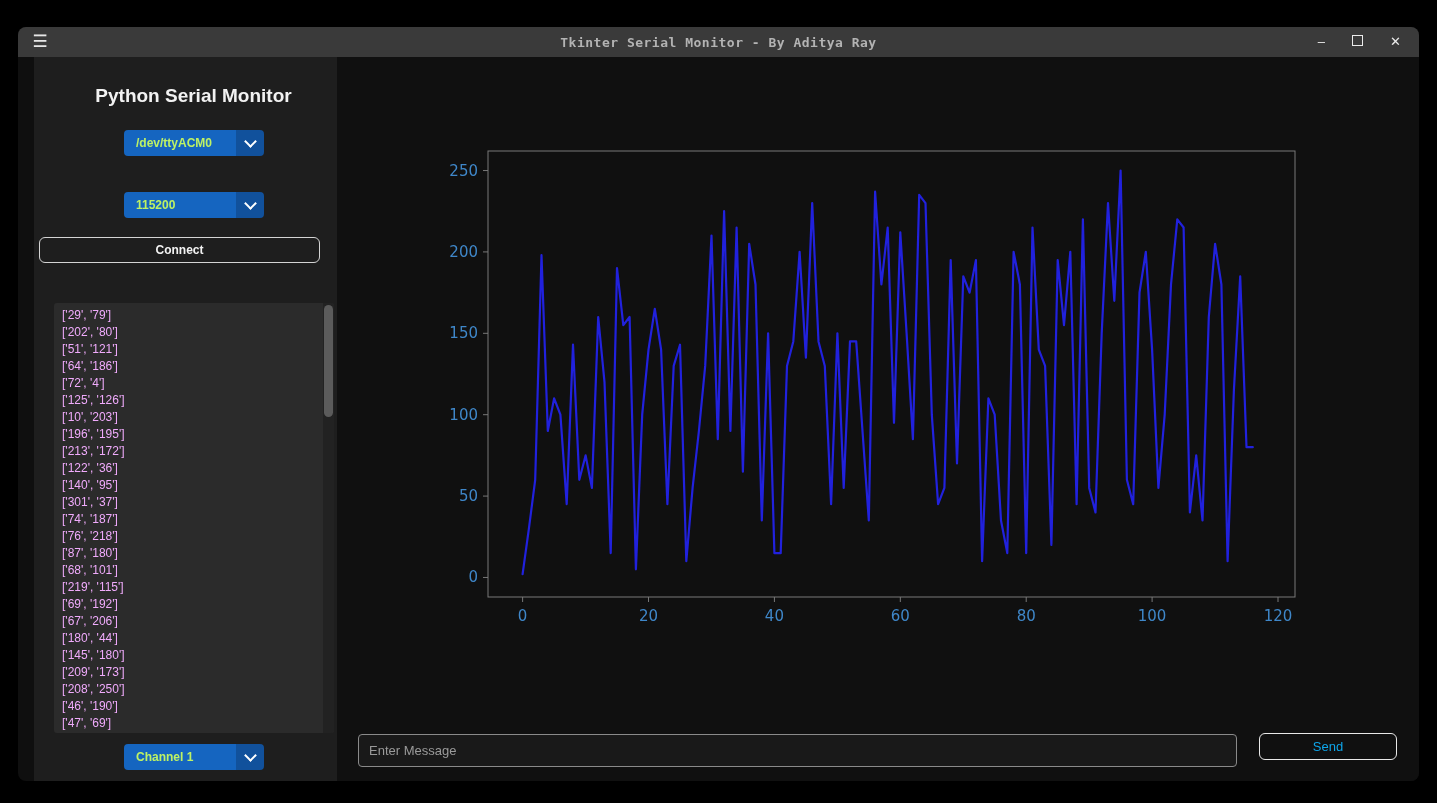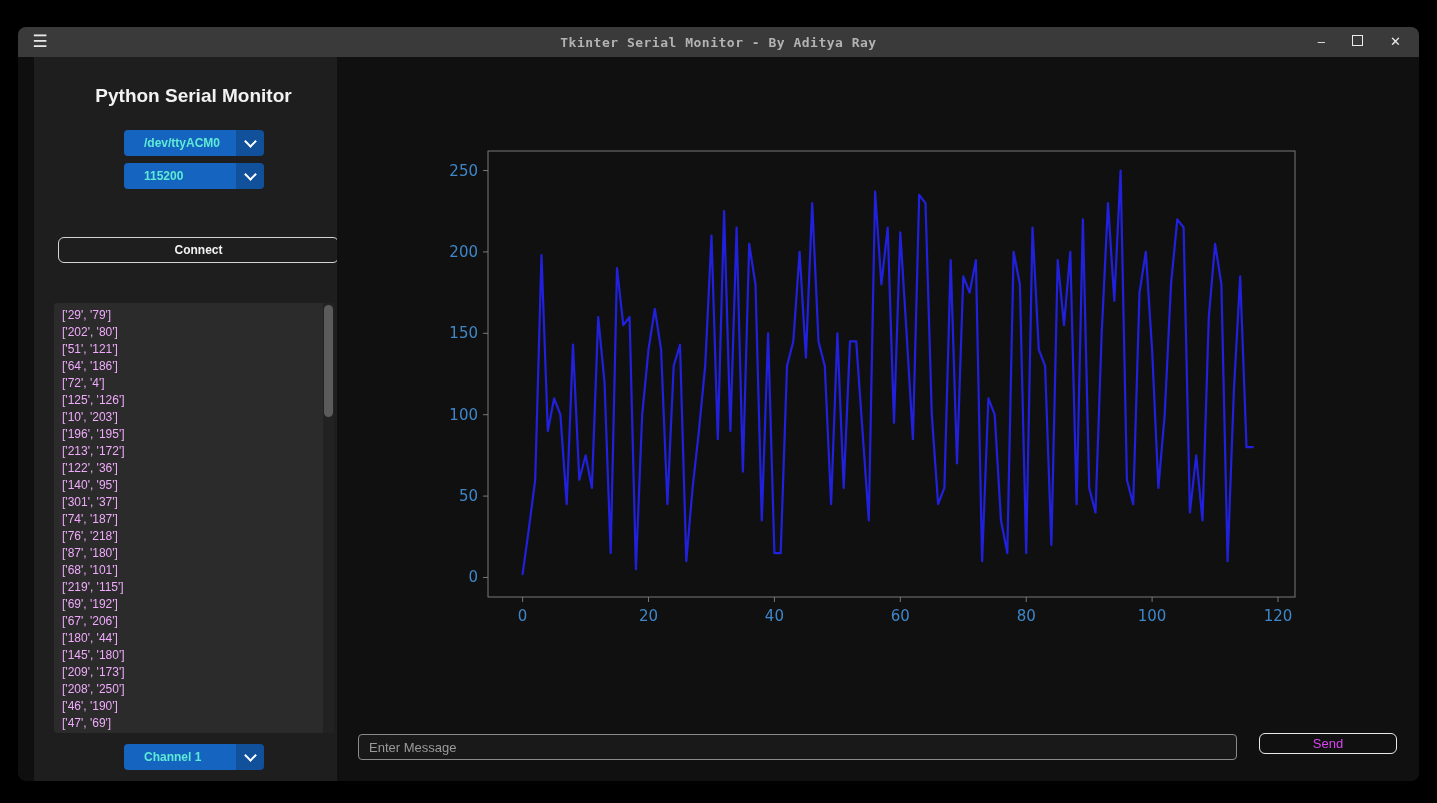--- a/index.html
+++ b/index.html
@@ -14,43 +14,43 @@
     font-family:"DejaVu Sans Mono",monospace;font-size:13px;font-weight:bold;letter-spacing:.5px;pointer-events:none;}
   .win-controls{margin-left:auto;display:flex;align-items:center;gap:27px;padding-right:18px;z-index:2;}
   .win-ctrl{color:#ececec;font-size:13px;cursor:pointer;line-height:30px;}
   .maxbox{width:9px;height:9px;border:1.5px solid #ececec;display:inline-block;}
   
   .sidebar{position:absolute;left:0;top:30px;width:319px;bottom:0;background:#1e1e1e;margin-left:16px;}
   .side-title{position:absolute;top:28px;left:0;width:100%;text-align:center;color:#f2f2f2;
     font-size:19px;font-weight:bold;}
   .dropdown{position:absolute;left:90px;width:140px;height:26px;display:flex;border-radius:4px;
     overflow:hidden;cursor:pointer;}
-  .dd-value{flex:1;background:#1565c0;color:#5eead4;font-size:12px;font-weight:600;
-    display:flex;align-items:center;padding-left:20px;}
+  .dd-value{flex:1;background:#1565c0;color:#bef264;font-size:12px;font-weight:600;
+    display:flex;align-items:center;padding-left:12px;}
   .dd-arrow{width:28px;background:#11519c;display:flex;align-items:center;justify-content:center;}
   .chev{width:7px;height:7px;border-right:2px solid #fff;border-bottom:2px solid #fff;
     transform:rotate(45deg);margin-top:-3px;}
-  .connect-btn{position:absolute;left:24px;top:180px;width:279px;height:24px;background:transparent;
+  .connect-btn{position:absolute;left:5px;top:180px;width:279px;height:24px;background:transparent;
     border:1px solid #d4d4d4;border-radius:6px;color:#f2f2f2;font-size:12px;font-weight:600;
     display:flex;align-items:center;justify-content:center;cursor:pointer;}
   .listbox{position:absolute;left:20px;top:246px;width:280px;height:430px;background:#2b2b2b;
     border-radius:3px;overflow:hidden;}
   .log-rows{position:absolute;left:0;top:4px;right:12px;bottom:0;overflow:hidden;}
   .log-row{color:#f0abfc;font-size:12px;line-height:17px;padding-left:8px;white-space:nowrap;}
   .scrollbar{position:absolute;right:0;top:0;width:11px;bottom:0;background:#222;}
   .scroll-thumb{position:absolute;left:1px;right:1px;top:2px;height:112px;background:#5b5b5b;border-radius:5px;}
   
   .main{position:absolute;left:319px;top:30px;right:0;bottom:0;background:#101010;}
   .chart-wrap{position:absolute;left:100px;top:70px;width:880px;height:500px;}
-  .msg-input{position:absolute;left:21px;top:677px;width:879px;height:26px;background:#191919;
+  .msg-input{position:absolute;left:21px;top:677px;width:879px;height:33px;background:#191919;
     border:1px solid #8a8a8a;border-radius:4px;color:#dcdcdc;font-size:13px;padding:0 10px;
     box-sizing:border-box;outline:none;}
   .msg-input::placeholder{color:#9a9a9a;}
-  .send-btn{position:absolute;left:922px;top:676px;width:138px;height:21px;background:transparent;
-    border:1.5px solid #e8e8e8;border-radius:6px;color:#d946ef;font-size:13px;
+  .send-btn{position:absolute;left:922px;top:676px;width:138px;height:27px;background:transparent;
+    border:1.5px solid #e8e8e8;border-radius:6px;color:#0ea5e9;font-size:13px;
     display:flex;align-items:center;justify-content:center;cursor:pointer;box-sizing:border-box;}
 </style>
 </head>
 <body>
 
 <div class="app-window">
 
   <div class="titlebar">
     <div class="menu-btn">☰</div>
     <div class="win-title">Tkinter Serial Monitor - By Aditya Ray</div>
@@ -64,21 +64,21 @@
   <div class="sidebar">
     <div class="side-title">Python Serial Monitor</div>
 
     <div class="dropdown" style="top:73px;">
       <div class="dd-value">/dev/ttyACM0</div>
       <div class="dd-arrow">
           <span class="chev"></span>
         </div>
     </div>
 
-    <div class="dropdown" style="top:106px;">
+    <div class="dropdown" style="top:135px;">
       <div class="dd-value">115200</div>
       <div class="dd-arrow">
           <span class="chev"></span>
         </div>
     </div>
 
     <div class="connect-btn">Connect</div>
 
     <div class="listbox">
       <div class="log-rows">

